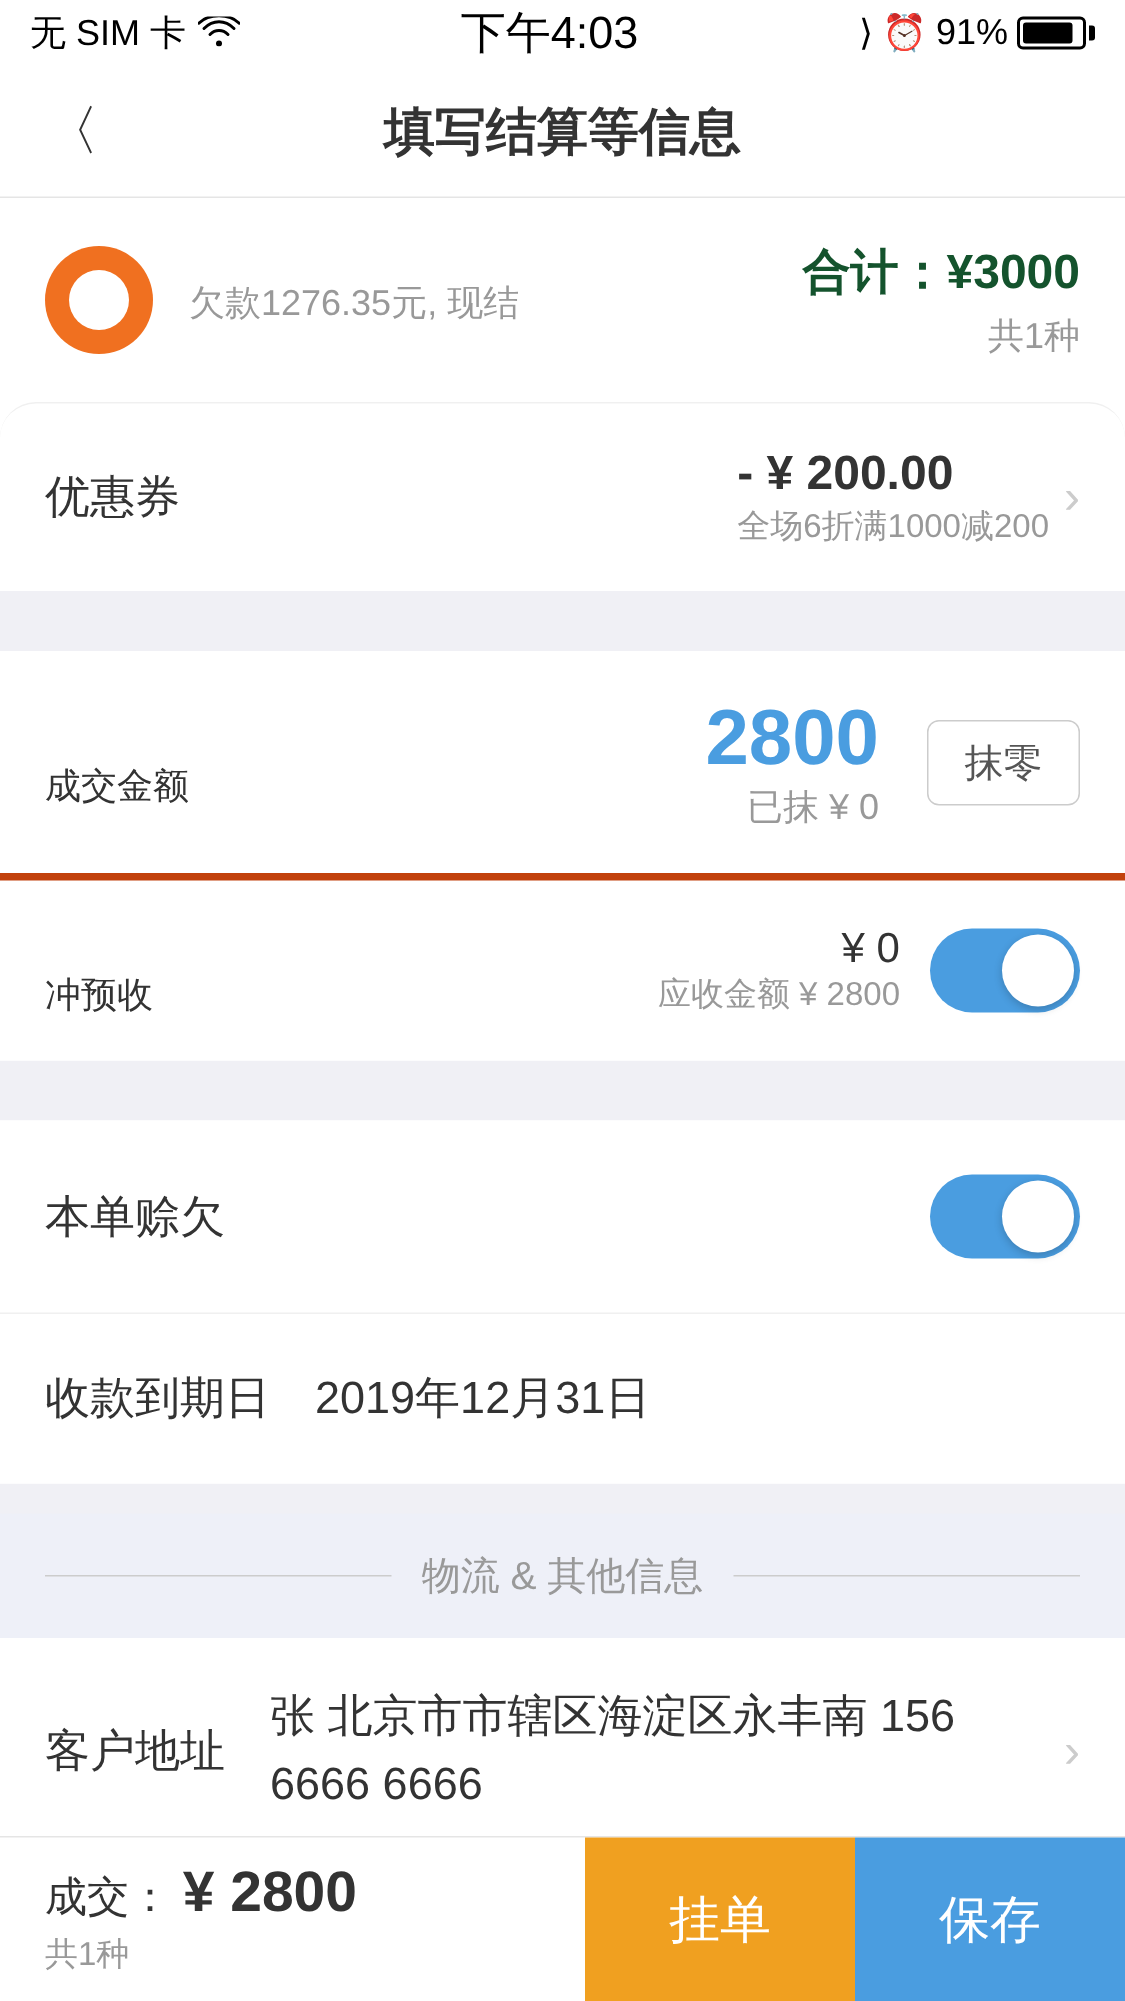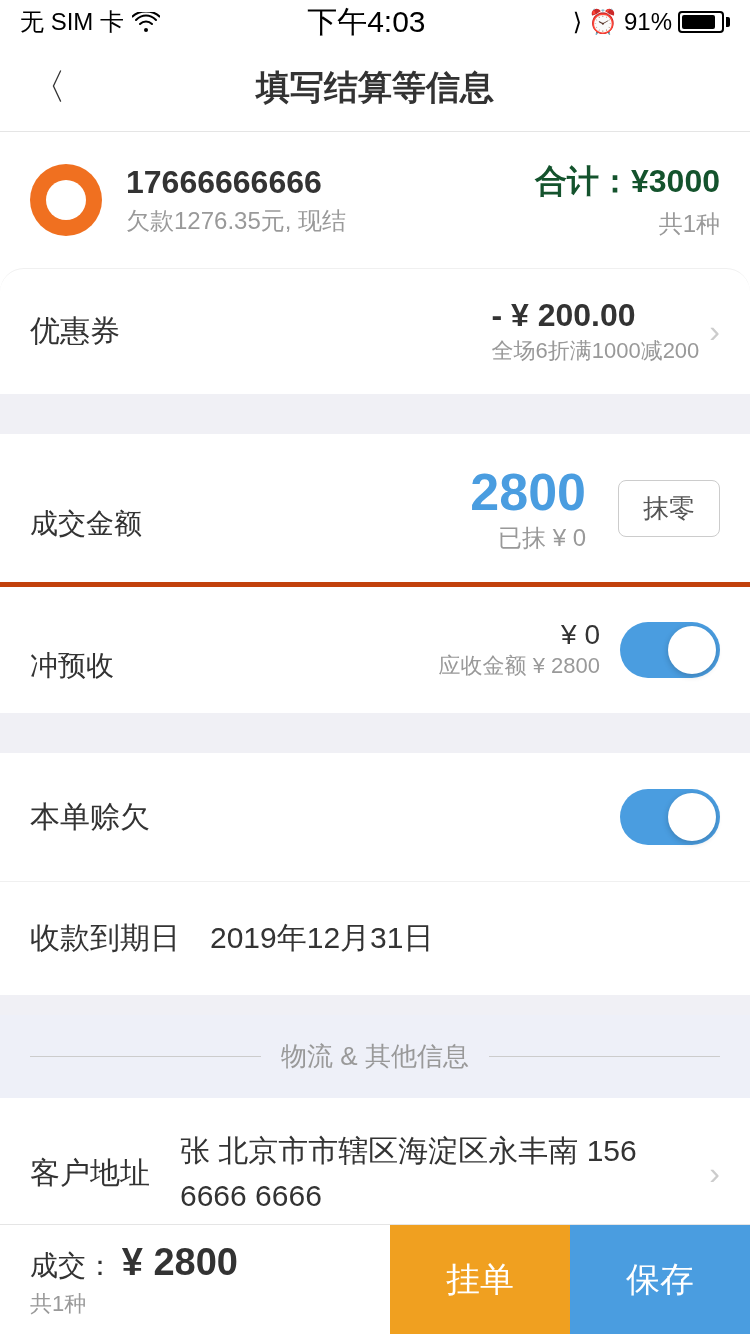--- a/index.html
+++ b/index.html
@@ -121,21 +121,21 @@
     }
 
     
     .amount-row {
       display: flex;
       align-items: center;
       justify-content: space-between;
       padding: 28px 30px;
       background: #fff;
     }
-    .row-label { font-size: 28px; color: #333; margin-top: 32px; }
+    .row-label { font-size: 24px; color: #333; margin-top: 32px; }
     .amount-right { display: flex; align-items: center; gap: 32px; }
     .amount-value { font-size: 52px; font-weight: 700; color: #4a9de0; }
     .round-btn {
       border: 1.5px solid #ccc;
       border-radius: 8px;
       padding: 10px 24px;
       font-size: 26px;
       color: #555;
       background: #fff;
       cursor: pointer;
@@ -332,21 +332,20 @@
 </div>
 
 <div class="content">
 
   <div class="card">
     <div class="user-row">
       <div class="avatar">
         <div class="avatar-icon"></div>
       </div>
       <div class="user-info">
-        <div class="user-phone">17666666666</div>
         <div class="user-sub">欠款1276.35元, 现结</div>
       </div>
       <div class="user-total">
         <div class="total-amount">合计：¥3000</div>
         <div class="total-sub">共1种</div>
       </div>
     </div>
 
     <div class="coupon-row">
       <span class="coupon-label">优惠券</span>

